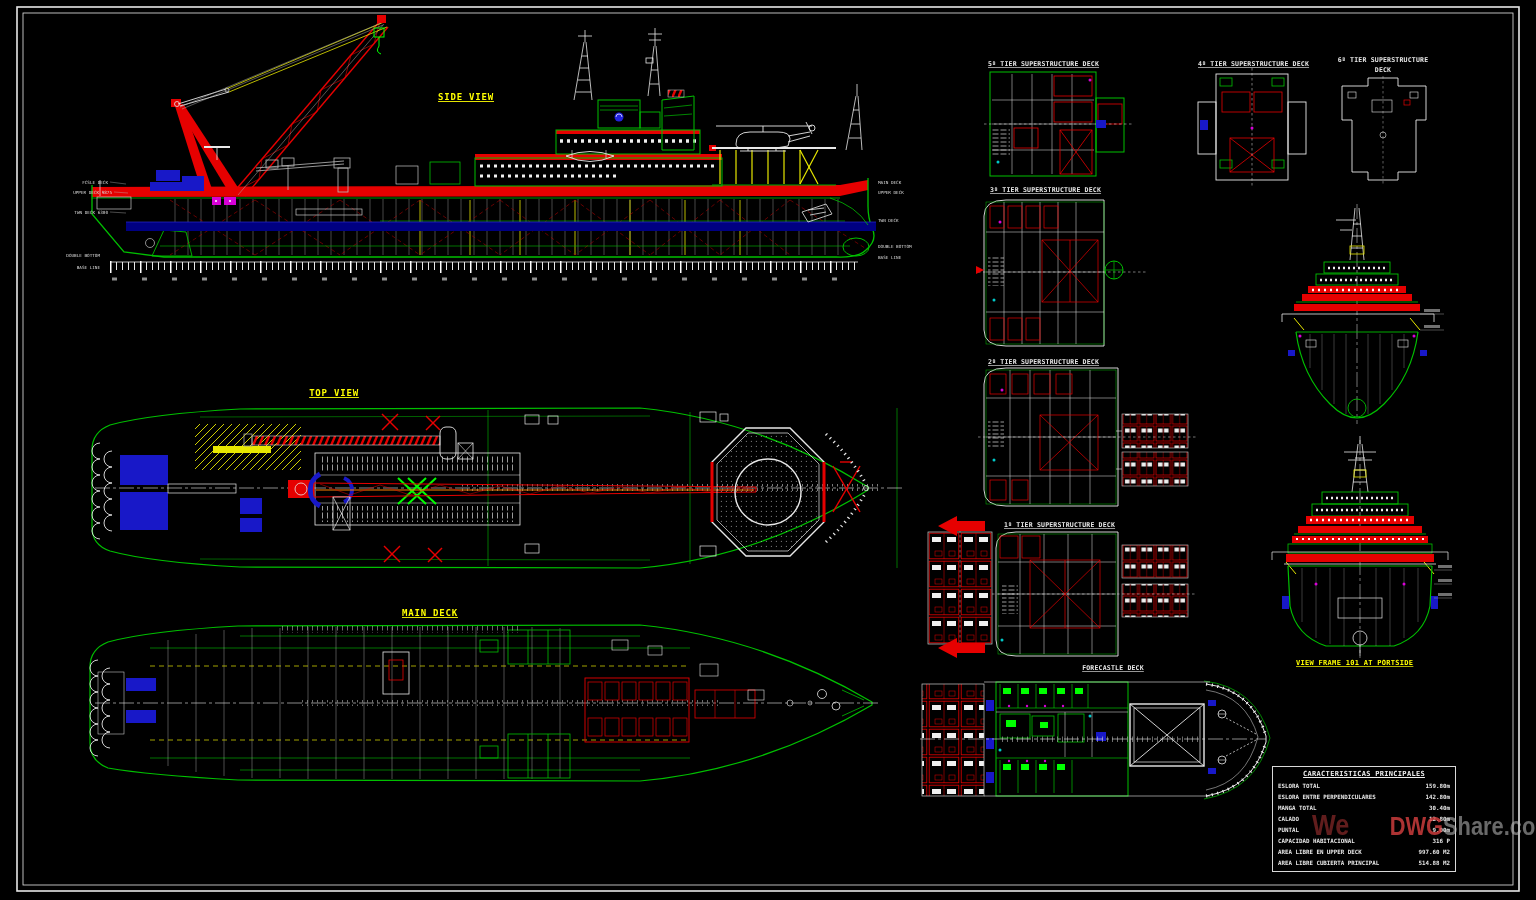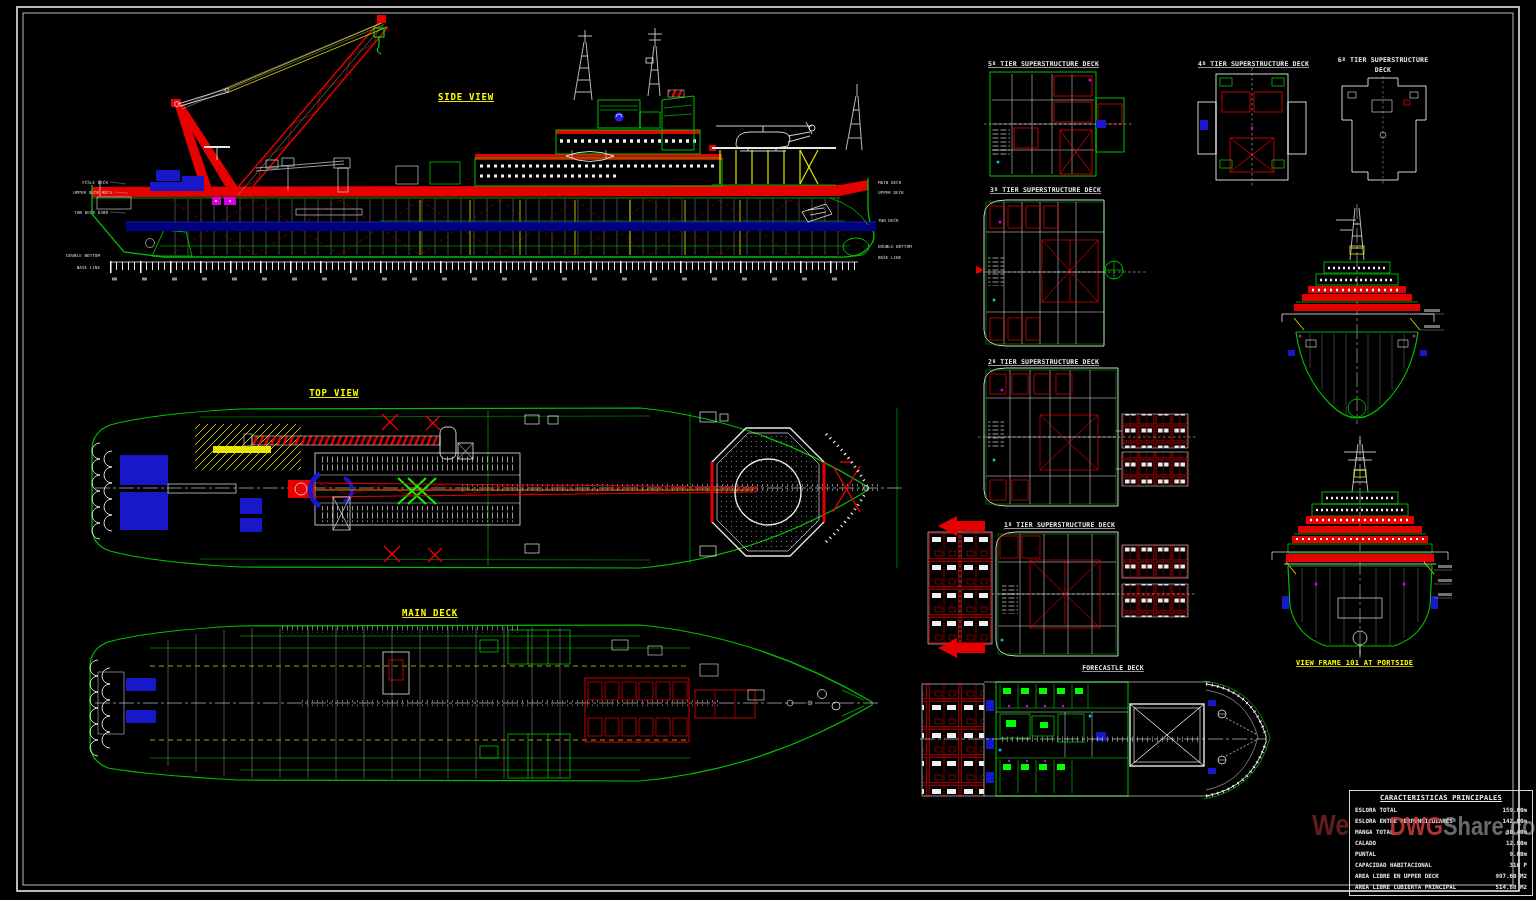--- a/index.html
+++ b/index.html
@@ -12,21 +12,21 @@
   .sy{stroke:var(--yellow);fill:none}.fy{fill:var(--yellow);stroke:none}
   .sb{stroke:var(--blue);fill:none}.fb{fill:var(--blue);stroke:none}.fm{fill:var(--magenta);stroke:none}.fcy{fill:var(--cyan);stroke:none}
   .sgr{stroke:var(--gray);fill:none}
   .fnavy{fill:var(--navy-waterline);stroke:none}.dashf{stroke-dasharray:2.5 2.5}.cl{stroke-dasharray:15 3 3 3}
   text{font-family:"DejaVu Sans Mono",monospace;font-weight:700}
   .tY{fill:var(--label-yellow);font-size:9px;letter-spacing:.8px}
   .tW{fill:var(--white);font-size:6.5px;letter-spacing:.2px}
   .tT{fill:#d8d8d8;font-size:4.3px;font-weight:400;letter-spacing:0}
   .u{text-decoration:underline}
   
-  .spec-table{position:absolute;left:1349px;top:766px;width:182px;height:104px;border:1px solid #d8d8d8;z-index:3;margin-top:24px;}
+  .spec-table{position:absolute;left:1272px;top:766px;width:182px;height:104px;border:1px solid #d8d8d8;z-index:3;}
   .spec-title{font:700 7px "DejaVu Sans Mono",monospace;color:#eee;text-align:center;text-decoration:underline;padding:3px 0 2px;letter-spacing:.3px}
   .spec-row{display:flex;justify-content:space-between;align-items:center;height:11px;padding:0 5px}
   .spec-label,.spec-value{font:700 5.8px "DejaVu Sans Mono",monospace;color:#e8e8e8;white-space:nowrap}
   
   .watermark{position:absolute;left:1312px;top:808px;display:flex;align-items:baseline;transform:scaleX(.84);transform-origin:left top;z-index:4;pointer-events:none;font-family:"Liberation Sans",sans-serif;font-weight:700;}
   .wm-frag{font-size:30px;color:var(--watermark-red);opacity:.45;margin-right:48px}
   .wm-red{font-size:26px;color:var(--watermark-red);opacity:.8}
   .wm-gray{font-size:26px;color:var(--watermark-gray);opacity:.55}
 </style>
 </head>

